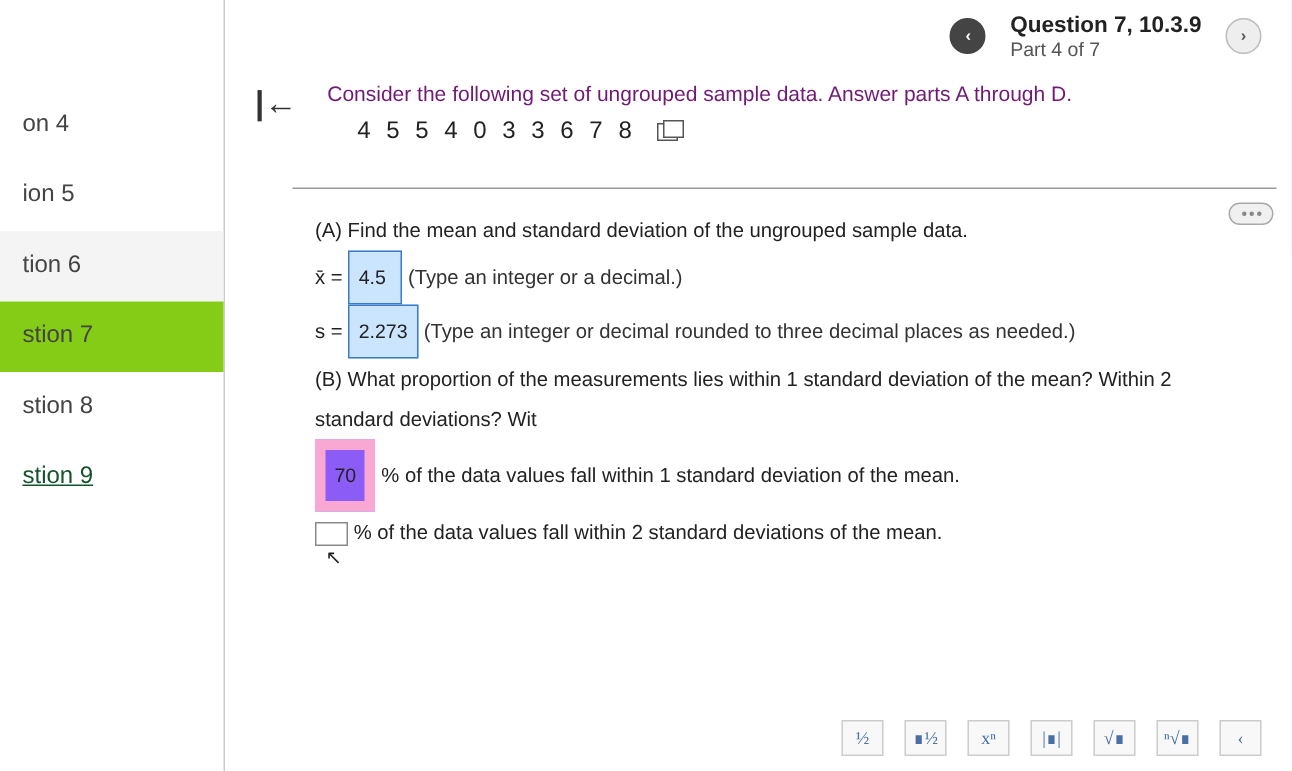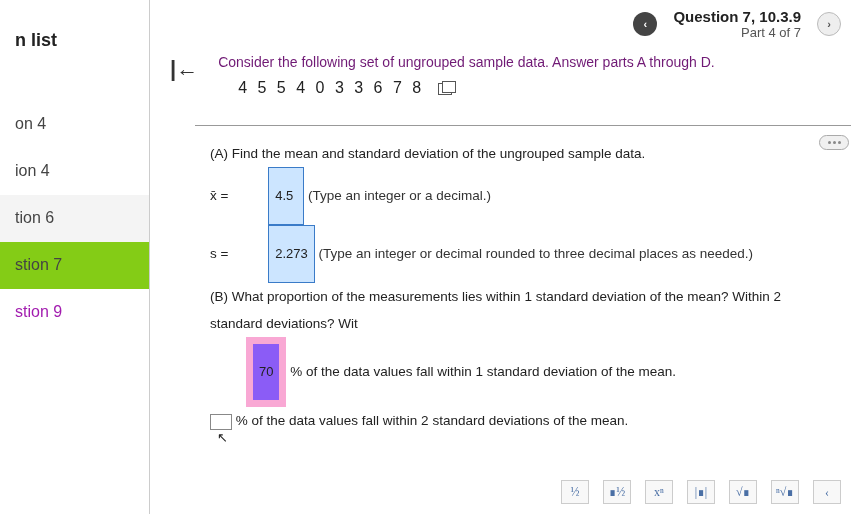--- a/index.html
+++ b/index.html
@@ -34,21 +34,22 @@
       cursor: pointer;
       border-bottom: 1px solid transparent;
     }
     .nav-item.shaded-light {
       background: #f4f4f4;
     }
     .nav-item.shaded-dark {
       background: #84cc16;
     }
     .nav-item.faded {
-      color: #a21caf;
+      color: #14532d;
+      text-decoration: underline;
     }
     .main {
       flex: 1;
       background: #fff;
       position: relative;
       padding: 0;
     }
     .header {
       display: flex;
       justify-content: flex-end;
@@ -63,21 +64,21 @@
       background: #444;
       color: #fff;
       display: flex;
       align-items: center;
       justify-content: center;
       font-size: 11px;
       font-weight: bold;
       cursor: pointer;
     }
     .question-info {
-      text-align: right;
+      text-align: left;
       margin: 0 6px;
     }
     .q-title {
       font-size: 15px;
       font-weight: bold;
       color: #222;
     }
     .q-part {
       font-size: 13px;
       color: #555;
@@ -138,25 +139,24 @@
     .qa-body {
       padding: 14px 25px 10px 60px;
       font-size: 13.5px;
       color: #222;
       line-height: 2;
       position: relative;
     }
     .answer-input {
       background: #cce5ff;
       border: 1px solid #3a7bc8;
-      padding: 15px 6px;
+      padding: 4px 6px;
       display: inline-block;
       min-width: 36px;
       font-size: 13px;
-      margin-left: 36px;
     }
     .empty-input {
       border: 1px solid #888;
       display: inline-block;
       width: 22px;
       height: 16px;
       vertical-align: middle;
       position: relative;
     }
     .cursor-arrow {
@@ -204,26 +204,26 @@
       justify-content: center;
       gap: 2px;
     }
     .pill span { width: 3px; height: 3px; border-radius: 50%; background: #888;}
   </style>
 </head>
 <body>
 
 <div class="container">
   <div class="sidebar">
-    <div class="sidebar-title">n list</div>
     <div style="height:40px"></div>
     <div class="nav-item">on 4</div>
-    <div class="nav-item">ion 4</div>
+    <div class="nav-item">ion 5</div>
     <div class="nav-item shaded-light">tion 6</div>
     <div class="nav-item shaded-dark">stion 7</div>
+    <div class="nav-item">stion 8</div>
     <div class="nav-item faded">stion 9</div>
   </div>
 
   <div class="main">
     <div class="header">
       <div class="nav-btn">‹</div>
       <div class="question-info">
         <div class="q-title">Question 7, 10.3.9</div>
         <div class="q-part">Part 4 of 7</div>
       </div>

